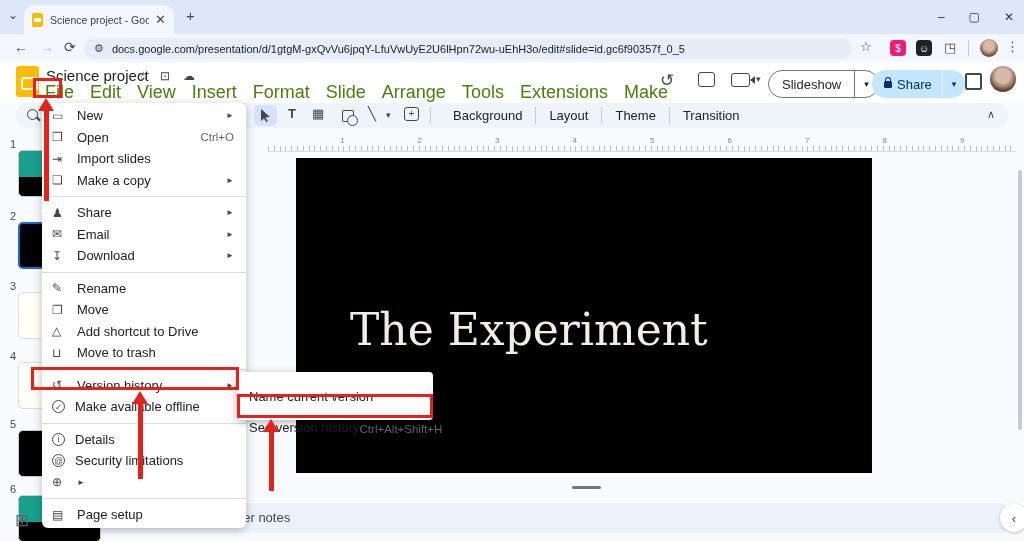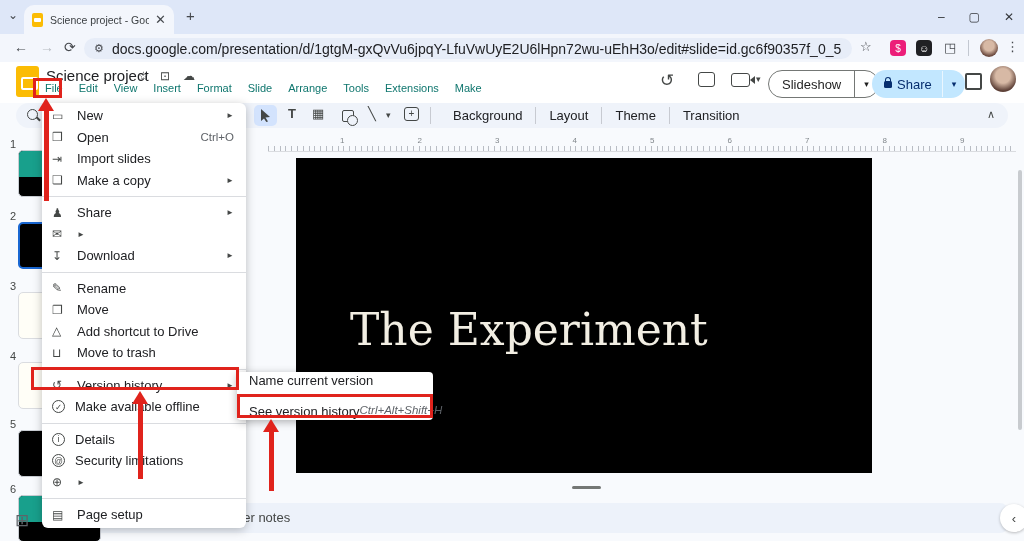--- a/index.html
+++ b/index.html
@@ -17,40 +17,40 @@
   .tab-close{font-size:13px;color:#45484D;margin-left:6px;cursor:default;}
   .newtab{position:absolute;left:186px;top:7px;font-size:15px;color:#45484D;}
   .winctl{position:absolute;right:10px;top:0;height:34px;display:flex;gap:24px;align-items:center;color:#33363A;font-size:12px;}
 
   
   .cbar{position:absolute;left:0;top:34px;width:1024px;height:28px;background:#F3F6FC;}
   .navico{position:absolute;top:5px;font-size:14px;color:#45484D;}
   .omni{position:absolute;left:84px;top:38px;width:768px;height:21px;background:#E7EDF8;border-radius:11px;
     display:flex;align-items:center;padding:0 10px;box-sizing:border-box;}
   .omni .site{font-size:11px;color:#45484D;margin-right:8px;}
-  .omni .url{font-size:14px;color:#202124;white-space:nowrap;overflow:hidden;}
+  .omni .url{font-size:11px;color:#202124;white-space:nowrap;overflow:hidden;}
   .star{position:absolute;left:860px;top:39px;font-size:13px;color:#45484D;}
   .ext{position:absolute;top:40px;width:16px;height:16px;border-radius:4px;color:#fff;font-size:10px;
     display:flex;align-items:center;justify-content:center;}
   .ext.pink{left:890px;background:#EC1E79;}
   .ext.dark{left:916px;background:#202124;}
   .puzzle{position:absolute;left:944px;top:40px;font-size:13px;color:#45484D;}
   .cdiv{position:absolute;left:968px;top:40px;width:1px;height:16px;background:#C3C8D1;}
   .cavatar{position:absolute;left:980px;top:39px;width:18px;height:18px;border-radius:50%;
     background:radial-gradient(circle at 50% 38%,#D7B9A5 35%,#6D4C41 70%);}
   .kebab{position:absolute;left:1006px;top:39px;font-size:13px;color:#45484D;}
 
   
   .appheader{position:absolute;left:0;top:62px;width:1024px;height:41px;background:#FFFFFF;}
   .slogo{position:absolute;left:16px;top:66px;width:23px;height:31px;background:#FBBC04;border-radius:3px;}
   .slogo::after{content:"";position:absolute;left:5px;top:11px;width:13px;height:9px;border:2px solid #fff;border-radius:2px;}
   .doc-title{position:absolute;left:46px;top:67px;font-size:15px;color:#202124;}
   .title-ico{position:absolute;top:69px;font-size:12px;color:#444746;}
   .menubar{position:absolute;left:37px;top:81px;display:flex;}
-  .mb-item{font-size:11px;color:#0f766e;padding:1px 8px;border-radius:4px;}
+  .mb-item{font-size:18px;color:#4d7c0f;padding:1px 8px;border-radius:4px;}
   .hico{position:absolute;top:70px;font-size:17px;color:#444746;}
   .cmticon{position:absolute;left:698px;top:72px;width:15px;height:13px;border:1.7px solid #444746;border-radius:3px;}
   .cmticon::after{content:"";position:absolute;left:2px;top:-1.7px;height:13px;}
   .camicon{position:absolute;left:731px;top:73px;width:17px;height:12px;border:1.7px solid #444746;border-radius:3px;}
   .camicon::after{content:"";position:absolute;right:-6px;top:2px;width:0;height:0;
     border-top:4px solid transparent;border-bottom:4px solid transparent;border-right:5px solid #444746;}
   .camcaret{position:absolute;left:756px;top:74px;font-size:9px;color:#444746;}
   .pill{position:absolute;top:70px;height:28px;display:flex;align-items:center;box-sizing:border-box;border-radius:14px;}
   .pill .plabel{font-size:13px;color:#1F1F1F;padding:0 13px;}
   .pill .pcaret{font-size:9px;color:#1F1F1F;padding:0 9px;}
@@ -118,23 +118,23 @@
     display:flex;align-items:center;justify-content:center;margin-right:10px;box-sizing:border-box;}
   .mlabel{flex:1;font-size:13px;color:#202124;white-space:nowrap;}
   .msc{font-size:11.5px;color:#5F6368;}
   .marr{font-size:8px;color:#444746;}
   .mdiv{height:1px;background:#DADCE0;margin:5px 0;}
   .mscroll{position:absolute;right:2px;top:170px;width:4px;height:260px;background:#C8CBCF;border-radius:2px;z-index:21;}
 
   
   .submenu{position:absolute;left:237px;top:372px;width:196px;height:48px;background:#fff;border-radius:4px;
     box-shadow:0 2px 8px rgba(0,0,0,.3);z-index:22;padding-top:1px;box-sizing:border-box;}
-  .smrow{height:31px;display:flex;align-items:flex-start;padding:0 12px;}
+  .smrow{height:31px;display:flex;align-items:flex-end;padding:0 12px;}
   .smlabel{flex:1;font-size:13px;color:#202124;white-space:nowrap;}
-  .smsc{font-size:11.5px;color:#5F6368;font-style:italic;}
+  .smsc{font-size:11.5px;color:#5F6368;}
 
   
   .rbox{position:absolute;border:3px solid #E0231C;box-sizing:border-box;z-index:30;}
   .arr-head{position:absolute;width:0;height:0;border-left:8px solid transparent;border-right:8px solid transparent;
     border-bottom:13px solid #E0231C;z-index:30;}
   .arr-tail{position:absolute;width:5px;background:#E0231C;z-index:30;}
 </style>
 </head>
 <body>
 
@@ -296,20 +296,21 @@
         <span class="marr">►</span>
       </div>
       <div class="mdiv"></div>
       <div class="mrow">
         <span class="mico">♟</span>
         <span class="mlabel">Share</span>
         <span class="marr">►</span>
       </div>
       <div class="mrow">
         <span class="mico">✉</span>
+        <span class="mlabel">Email</span>
         <span class="marr">►</span>
       </div>
       <div class="mrow">
         <span class="mico">↧</span>
         <span class="mlabel">Download</span>
         <span class="marr">►</span>
       </div>
       <div class="mdiv"></div>
       <div class="mrow">
         <span class="mico">✎</span>

